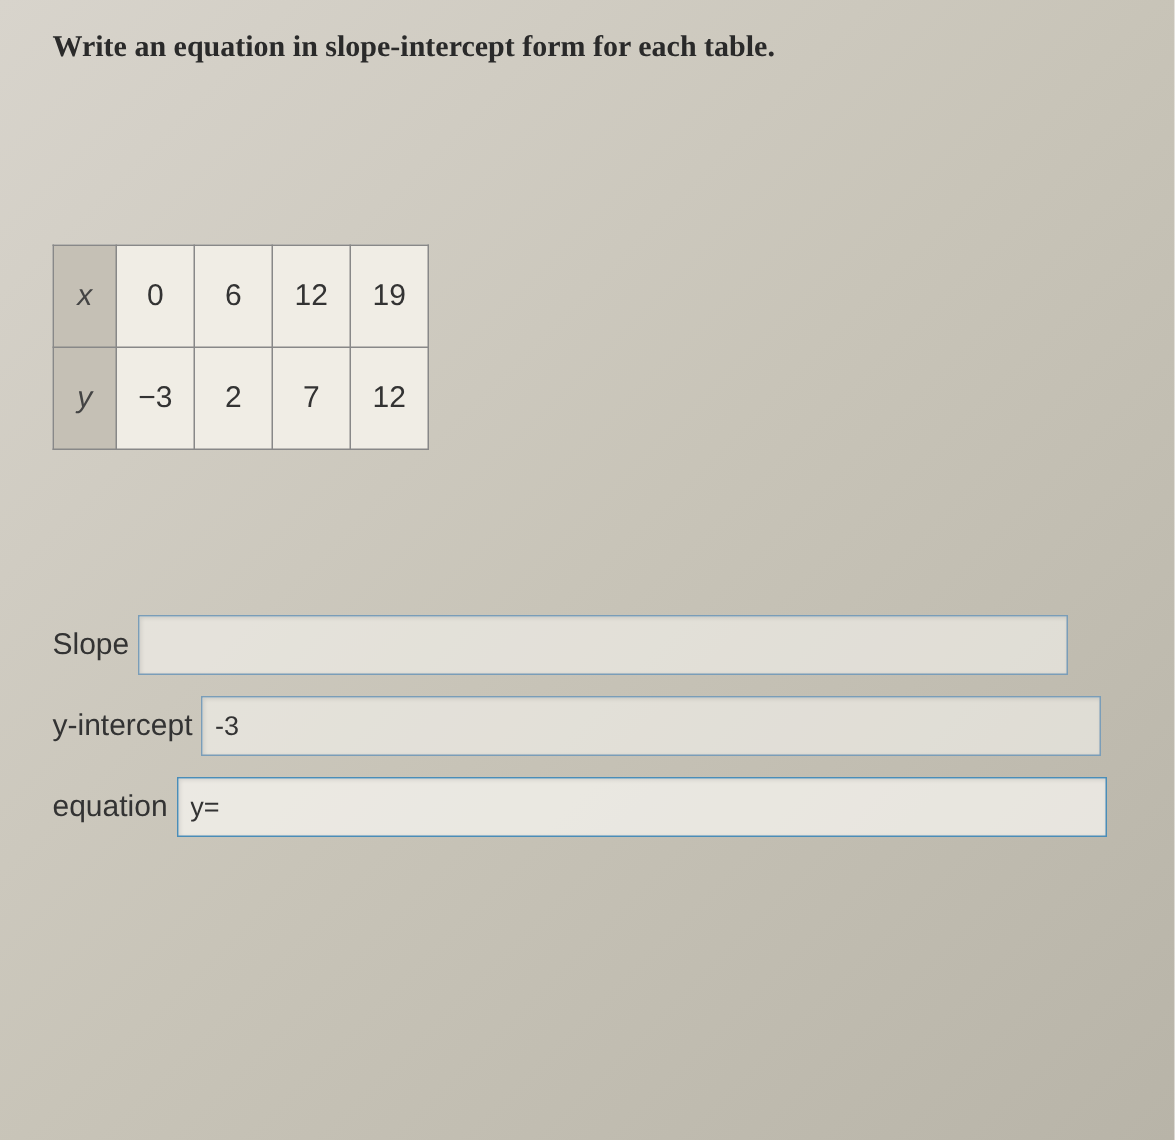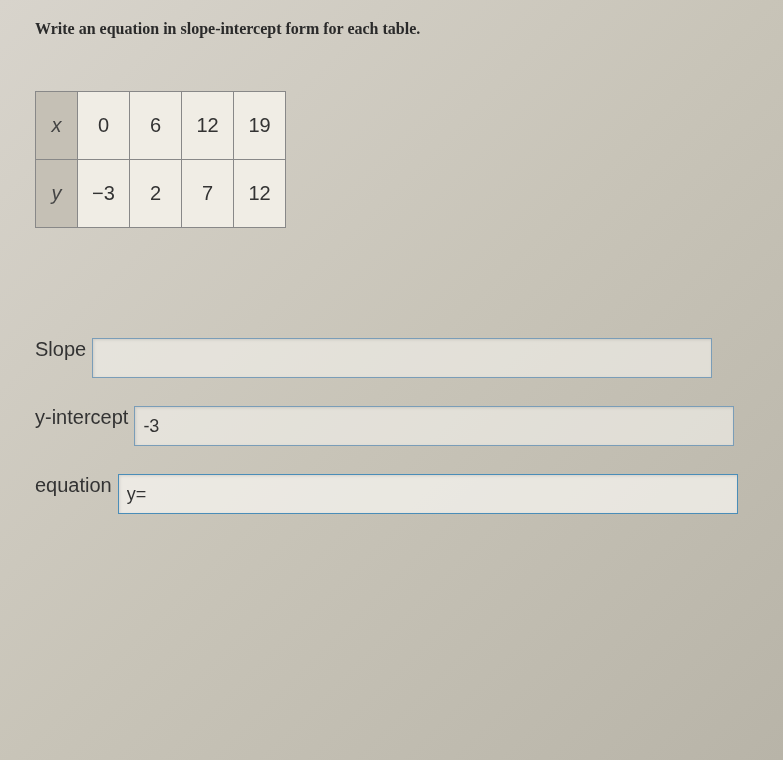--- a/index.html
+++ b/index.html
@@ -10,24 +10,24 @@
     body {
       width: 783px;
       height: 760px;
       background: linear-gradient(135deg, #d8d4cc 0%, #c8c4b8 50%, #b8b4a8 100%);
       font-family: Georgia, 'Times New Roman', serif;
       padding: 20px 30px;
       position: relative;
       overflow: hidden;
     }
     .instruction {
-      font-size: 16px;
+      font-size: 20px;
       font-weight: bold;
       color: #2a2a2a;
-      margin-bottom: 53px;
+      margin-bottom: 120px;
       padding-left: 5px;
     }
     .data-table {
       border-collapse: collapse;
       margin-left: 5px;
       margin-bottom: 110px;
       background: #f0ede5;
     }
     .data-table td {
       border: 1px solid #888;
@@ -40,22 +40,22 @@
       color: #333;
     }
     .data-table td.header-cell {
       background: #c5c0b5;
       font-style: italic;
       color: #444;
       width: 42px;
     }
     .input-row {
       display: flex;
-      align-items: flex-start;
-      margin-bottom: 28px;
+      align-items: center;
+      margin-bottom: 14px;
       padding-left: 5px;
     }
     .input-label {
       font-family: Arial, sans-serif;
       font-size: 20px;
       color: #333;
       margin-right: 6px;
       white-space: nowrap;
     }
     .text-input {

